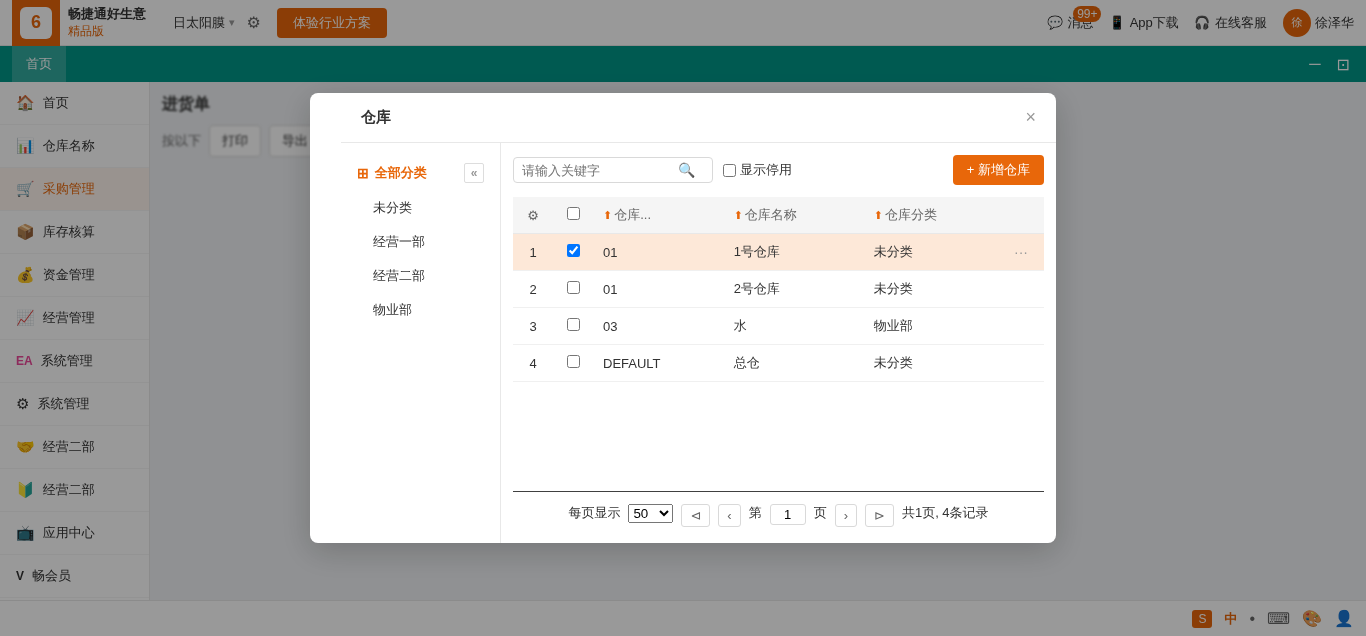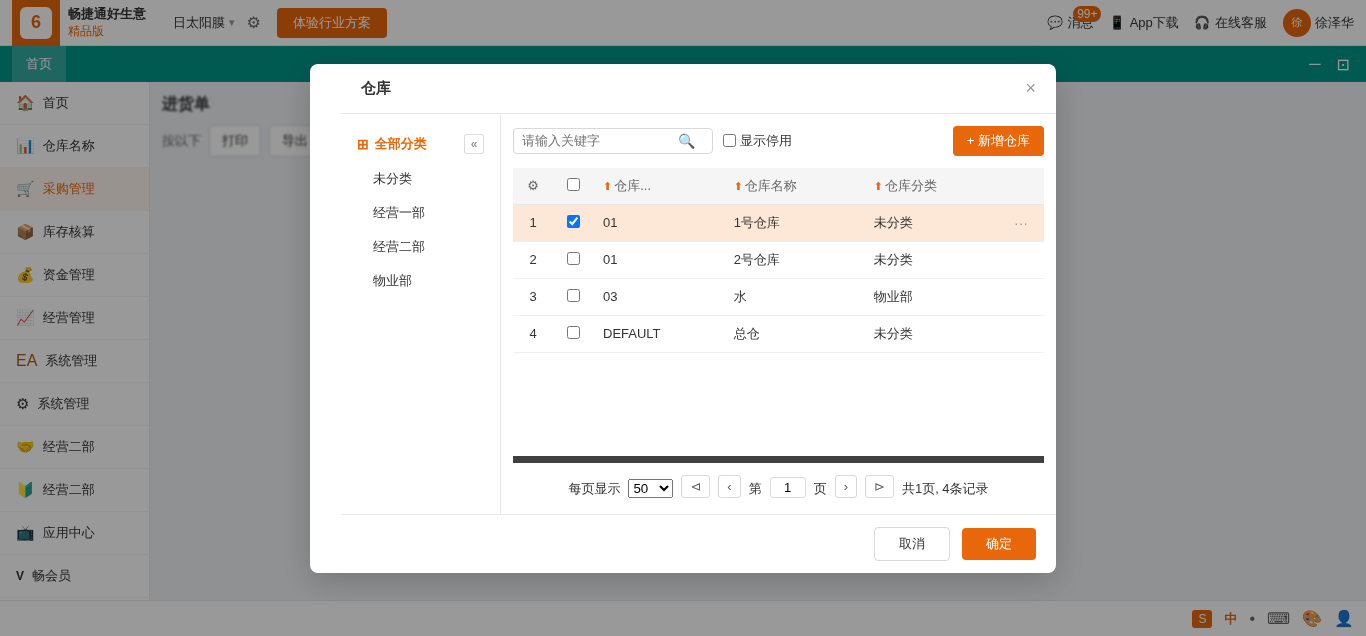--- a/index.html
+++ b/index.html
@@ -303,27 +303,27 @@
       color: #333;
     }
     .data-table tr.highlighted { background: #fde8d8; }
     .row-checkbox { cursor: pointer; }
     .sort-icon { color: #e8670a; font-size: 11px; margin-right: 2px; }
     .row-actions { color: #999; font-size: 14px; cursor: pointer; }
 
     
     .pagination {
       display: flex;
-      align-items: flex-end;
+      align-items: flex-start;
       justify-content: center;
       gap: 8px;
       padding: 12px 0 4px;
       font-size: 13px;
       color: #333;
-      border-top: 7px solid #404040;
+      border-top: 1px solid #404040;
       margin-top: auto;
     }
     .page-btn {
       border: 1px solid #d9d9d9;
       background: #fff;
       padding: 3px 8px;
       border-radius: 3px;
       cursor: pointer;
       color: #666;
       font-size: 13px;
@@ -456,21 +456,21 @@
     </div>
     <div class="sidebar-item">
       <span class="si-icon">💰</span>
       <span>资金管理</span>
     </div>
     <div class="sidebar-item">
       <span class="si-icon">📈</span>
       <span>经营管理</span>
     </div>
     <div class="sidebar-item">
-      <span class="si-icon" style="font-size:16px;font-weight:normal;color:#a16207;">EA</span>
+      <span class="si-icon" style="font-size:12px;font-weight:bold;color:#ec4899;">EA</span>
       <span>系统管理</span>
     </div>
     <div class="sidebar-item">
       <span class="si-icon">⚙</span>
       <span>系统管理</span>
     </div>
     <div class="sidebar-item">
       <span class="si-icon">🤝</span>
       <span>经营二部</span>
     </div>
@@ -606,24 +606,20 @@
           <span>第</span>
           <input type="text" class="page-input" value="1" style="">
           <span>页</span>
           <button class="page-btn">›</button>
           <button class="page-btn">⊳</button>
           <span>共1页, 4条记录</span>
         </div>
       </div>
     </div>
 
-    <div class="dialog-footer">
-      <button class="btn-cancel">取消</button>
-      <button class="btn-confirm">确定</button>
-    </div>
   </div>
 </div>
 
 <div class="bottom-bar">
   <span style="background:#e8670a;color:#fff;padding:2px 6px;border-radius:3px;font-size:12px;">S</span>
   <span style="color:#e8670a;font-weight:bold;">中</span>
   <span class="bottom-icon">•</span>
   <span class="bottom-icon">⌨</span>
   <span class="bottom-icon">🎨</span>
   <span class="bottom-icon">👤</span>

